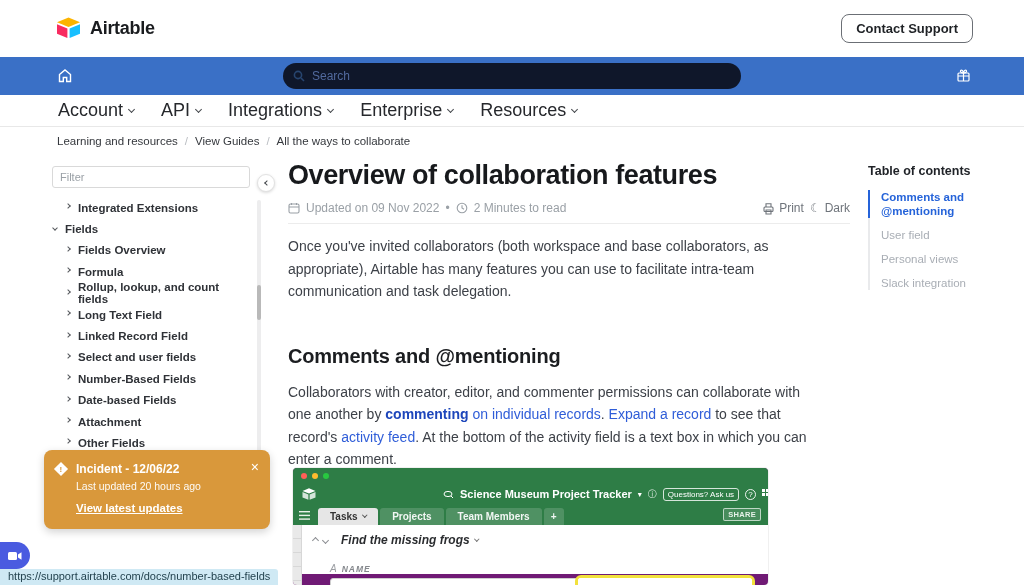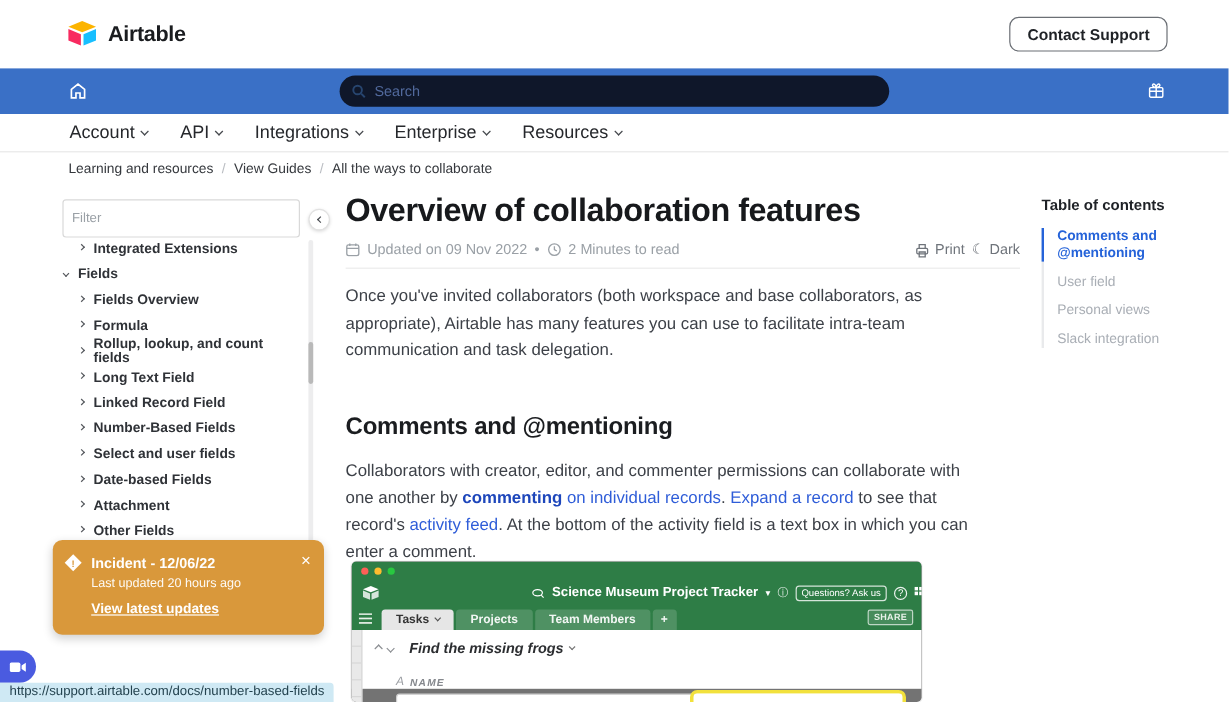--- a/index.html
+++ b/index.html
@@ -22,31 +22,31 @@
   .bluebar { position:absolute; left:0; top:57px; width:1024px; height:38px; background:#3a70c6; }
   .home-btn { position:absolute; left:57px; top:11px; width:16px; height:16px; cursor:pointer; }
   .searchpill { position:absolute; left:283px; top:6px; width:458px; height:26px; background:#0f172a;
                 border-radius:14px; display:flex; align-items:center; padding:0 10px; gap:7px; }
   .searchpill .ph { font-size:12px; color:#51699c; }
   .gift-btn { position:absolute; right:52px; top:11px; width:16px; height:16px; cursor:pointer; }
 
   
   .menurow { position:absolute; left:0; top:95px; width:1024px; height:32px; background:#fff;
              border-bottom:1px solid #e8e8e8; display:flex; align-items:center; gap:27px; padding-left:58px; }
-  .menu-item { display:flex; align-items:center; gap:6px; font-size:15px; color:#26282c; cursor:pointer; }
+  .menu-item { display:flex; align-items:center; gap:6px; font-size:18px; color:#26282c; cursor:pointer; }
   .chev { display:inline-block; width:5px; height:5px; border-right:1.6px solid #45484d;
           border-bottom:1.6px solid #45484d; transform:rotate(45deg); margin-top:-3px; }
 
   
   .crumbs { position:absolute; left:57px; top:135px; font-size:11.5px; color:#35383d; display:flex; gap:7px; }
   .crumbs .sep { color:#b9bcc1; }
   .crumbs span[data-name^="breadcrumb-item"] { cursor:pointer; }
 
   
-  .filter-input { position:absolute; left:52px; top:166px; width:198px; height:32px; border:1px solid #d9d9d9;
+  .filter-input { position:absolute; left:52px; top:166px; width:198px; height:22px; border:1px solid #d9d9d9;
                   border-radius:3px; font-size:11px; padding:0 7px; color:#555; font-family:inherit; }
   .filter-input::placeholder { color:#9aa0a6; }
   .collapse-btn { position:absolute; left:257px; top:174px; width:18px; height:18px; border-radius:50%;
                   background:#fff; border:1px solid #e2e2e2; box-shadow:0 1px 3px rgba(0,0,0,.15);
                   display:flex; align-items:center; justify-content:center; cursor:pointer; }
   .collapse-btn .chev { transform:rotate(135deg); margin:0 0 0 2px; width:4px; height:4px; }
   .sidetree { position:absolute; left:52px; top:197px; width:200px; }
   .side-item { height:21.4px; display:flex; align-items:center; gap:8px; font-size:11.5px; font-weight:700;
                color:#2f3237; cursor:pointer; }
   .side-item .chev { width:4px; height:4px; transform:rotate(-45deg); border-color:#55585d; }
@@ -84,21 +84,21 @@
   
   .toc { position:absolute; left:868px; top:164px; width:148px; }
   .toc-title { font-size:12.5px; font-weight:700; color:#1f2227; }
   .toc-list { margin-top:12px; border-left:2px solid #e9eaec; padding-left:11px; }
   .toc-item { font-size:11.5px; color:#a9aeb5; line-height:14px; margin-bottom:10px; cursor:pointer; position:relative; }
   .toc-item.active { color:#2563d9; font-weight:700; }
   .toc-item.active::before { content:""; position:absolute; left:-13px; top:0; width:2px; height:100%; background:#2563d9; }
 
   
   .embed { position:absolute; left:293px; top:468px; width:475px; height:117px; overflow:hidden;
-           border-radius:4px; box-shadow:0 0 0 1px rgba(0,0,0,.06); background:#737373; }
+           border-radius:4px; box-shadow:0 0 0 1px rgba(0,0,0,.06); background:#701a75; }
   .em-green { position:absolute; left:0; top:0; width:475px; height:57px; background:#2e7d46; }
   .em-lights { position:absolute; left:8px; top:5px; display:flex; gap:5px; }
   .em-lights i { width:6px; height:6px; border-radius:50%; display:block; }
   .em-appbar { position:absolute; left:0; top:14px; width:475px; height:24px; display:flex; align-items:center; padding:0 8px; }
   .em-center { position:absolute; left:150px; top:0; height:24px; display:flex; align-items:center; gap:6px; color:#fff; }
   .em-title { font-size:11px; font-weight:700; white-space:nowrap; }
   .em-caret { font-size:8px; }
   .em-info { font-size:9px; opacity:.85; }
   .em-badge { border:1px solid rgba(255,255,255,.8); border-radius:3px; font-size:8px; padding:1px 4px; white-space:nowrap; }
   .em-help { width:11px; height:11px; border:1px solid rgba(255,255,255,.9); border-radius:50%; font-size:8px;
@@ -232,27 +232,27 @@
         <span>Rollup, lookup, and count fields</span>
       </div>
     <div class="side-item lvl1" data-name="sidebar-item-long-text-field">
         <i class="chev" data-name="chevron-right-icon"></i>
         <span>Long Text Field</span>
       </div>
     <div class="side-item lvl1" data-name="sidebar-item-linked-record-field">
         <i class="chev" data-name="chevron-right-icon"></i>
         <span>Linked Record Field</span>
       </div>
+    <div class="side-item lvl1" data-name="sidebar-item-select-user-fields">
+        <i class="chev" data-name="chevron-right-icon"></i>
+        <span>Select and user fields</span>
+      </div>
     <div class="side-item lvl1" data-name="sidebar-item-number-based-fields">
         <i class="chev" data-name="chevron-right-icon"></i>
         <span>Number-Based Fields</span>
-      </div>
-    <div class="side-item lvl1" data-name="sidebar-item-select-user-fields">
-        <i class="chev" data-name="chevron-right-icon"></i>
-        <span>Select and user fields</span>
       </div>
     <div class="side-item lvl1" data-name="sidebar-item-date-based-fields">
         <i class="chev" data-name="chevron-right-icon"></i>
         <span>Date-based Fields</span>
       </div>
     <div class="side-item lvl1" data-name="sidebar-item-attachment">
         <i class="chev" data-name="chevron-right-icon"></i>
         <span>Attachment</span>
       </div>
     <div class="side-item lvl1" data-name="sidebar-item-other-fields">

